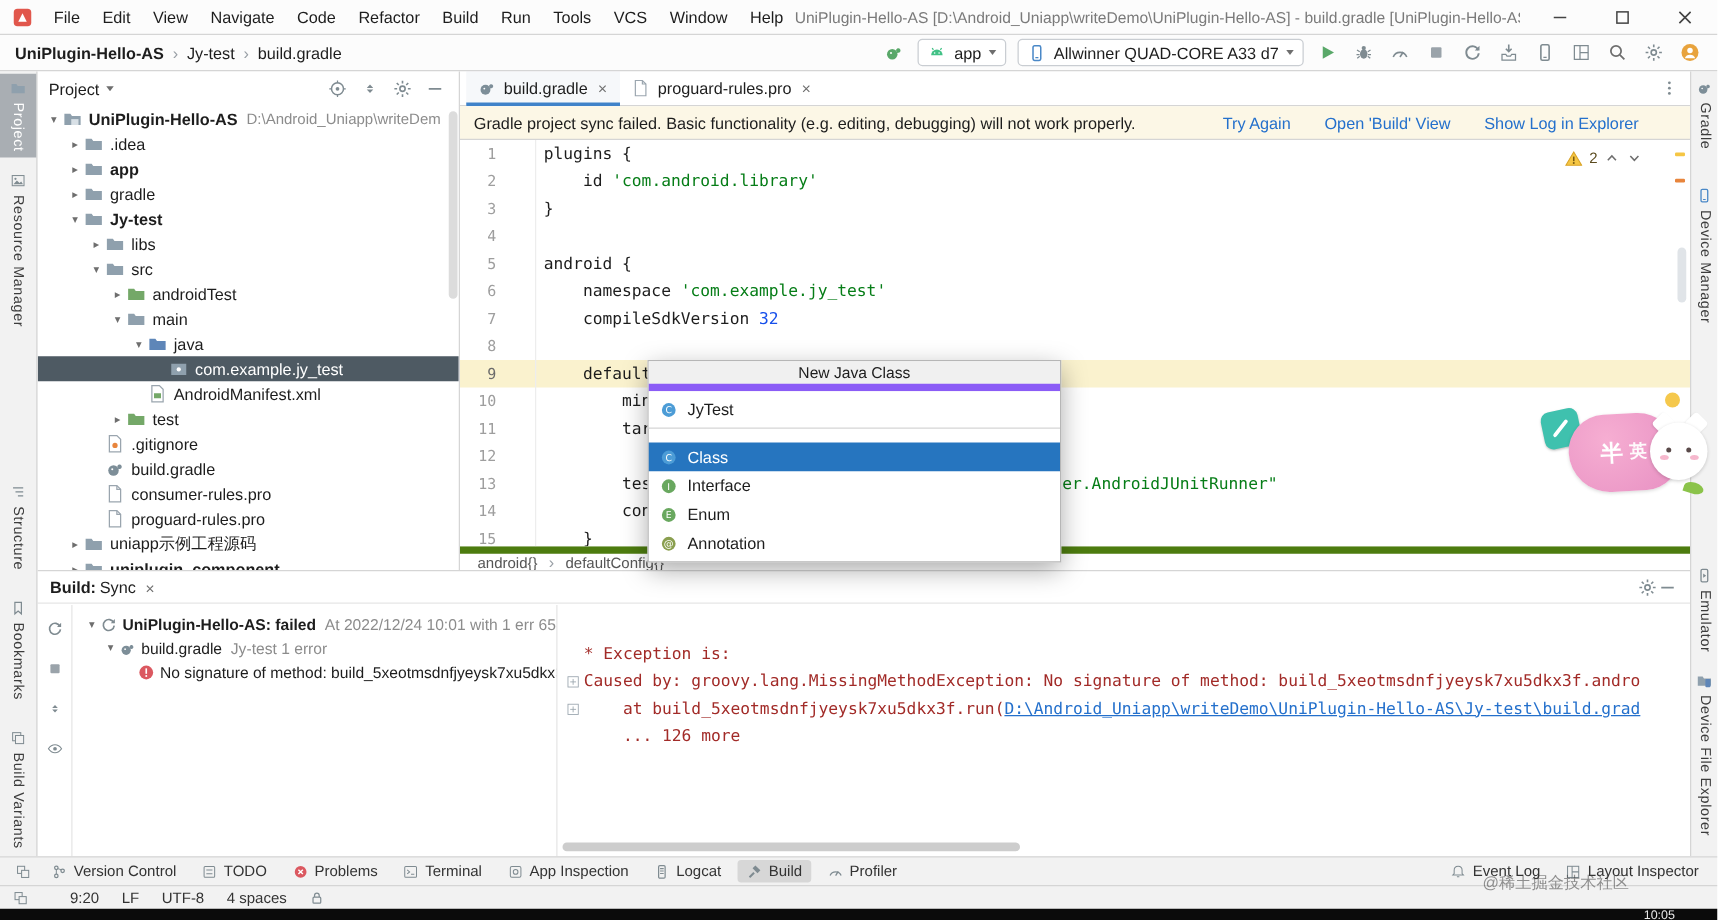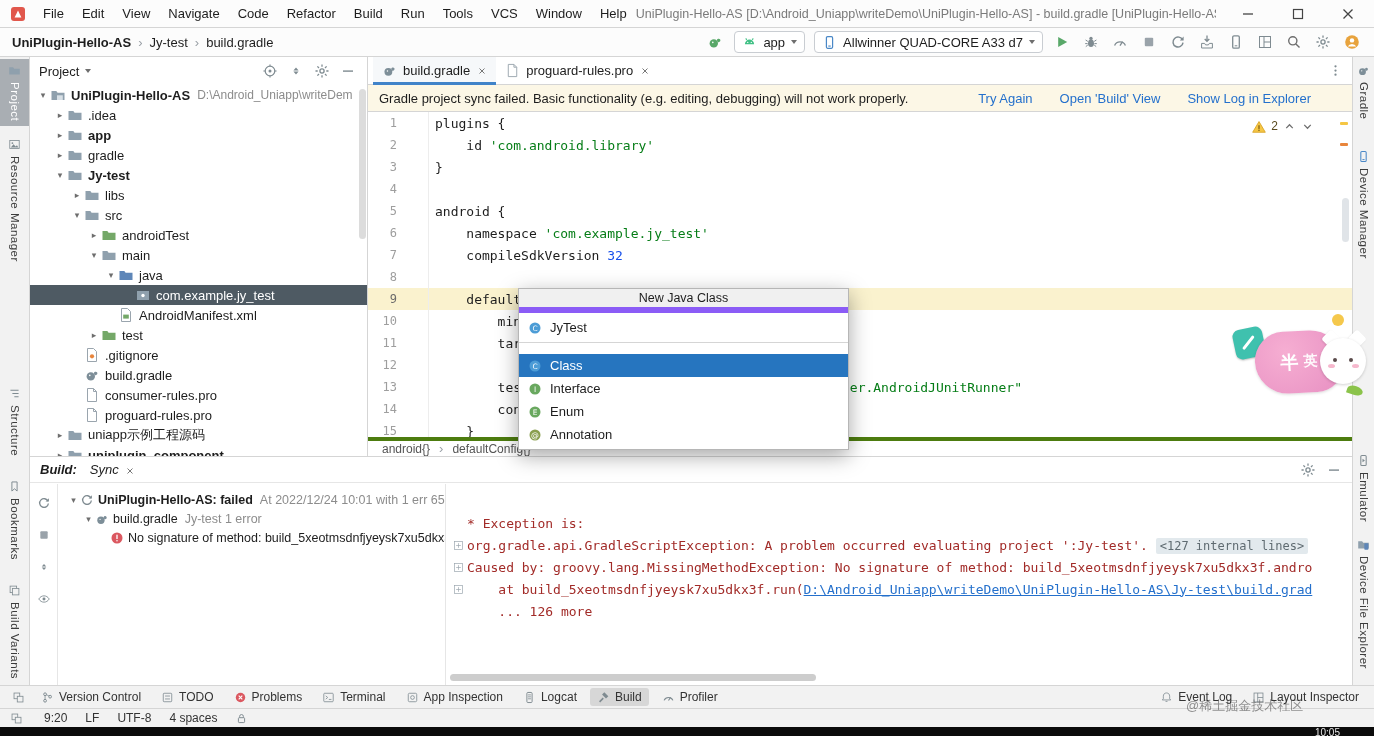--- a/index.html
+++ b/index.html
@@ -64,33 +64,33 @@
   .cline.caret{background:#FAF2CE;}
   .cline.caret .gut{color:#6B6B6B;}
   .src{font-size:13px;white-space:pre;}
   .tk-p{color:#1D1D1D;} .tk-s{color:#067D17;} .tk-n{color:#1750EB;}
   #gutline{position:absolute;left:60px;top:0;width:1px;height:100%;background:#EDEDED;}
   #warnwidget{position:absolute;right:34px;top:5px;display:flex;align-items:center;gap:5px;background:rgba(255,255,255,.92);padding:1px 4px;border-radius:3px;}
   #warnwidget .cnt{font-size:12px;color:#5A4A1E;}
   #stripebar{position:absolute;right:2px;top:0;width:12px;height:100%;}
   .stripemark{position:absolute;left:2px;width:8px;height:3px;border-radius:1px;}
   #escroll{position:absolute;right:3px;top:86px;width:7px;height:44px;background:#E0E4E8;border-radius:4px;}
-  #ecrumbs{height:19px;border-top:4px solid #4d7c0f;display:flex;align-items:center;padding-left:14px;gap:9px;color:#555;font-size:12px;}
+  #ecrumbs{height:19px;border-top:6px solid #4d7c0f;display:flex;align-items:center;padding-left:14px;gap:9px;color:#555;font-size:12px;}
 
   
   #popup{position:absolute;left:518px;top:288px;width:331px;background:#fff;border:1px solid #B6B6B6;box-shadow:0 6px 20px rgba(0,0,0,.35);z-index:50;}
   #popup .hdr{height:24px;background:#F0F0F0;border-bottom:6px solid #8b5cf6;display:flex;align-items:center;justify-content:center;font-size:12.5px;}
   #popup .inp{height:30px;display:flex;align-items:center;gap:8px;padding:0 9px;border-bottom:1px solid #D5D5D5;background:#fff;}
   #plist{padding:11px 0 3px;}
   .pitem{height:23px;display:flex;align-items:center;gap:8px;padding:0 9px;}
   .pitem.sel{background:#2675BF;color:#fff;}
 
   
   #buildpanel{position:absolute;left:30px;top:456px;width:1322px;height:229px;background:#fff;border-top:1px solid #D5D5D5;z-index:3;}
-  #bheader{height:26px;display:flex;align-items:center;padding:0 10px;gap:10px;border-bottom:1px solid #E6E6E6;font-style:italic;}
+  #bheader{height:26px;display:flex;align-items:center;padding:0 10px;border-bottom:1px solid #E6E6E6;}
   #bheader .btab{display:flex;align-items:center;gap:6px;height:26px;padding:0 3px;}
   #bheader .sp{flex:1;}
   #bgutter{position:absolute;left:0;top:27px;width:28px;height:202px;border-right:1px solid #E6E6E6;display:flex;flex-direction:column;align-items:center;gap:12px;padding-top:9px;}
   #btree{position:absolute;left:29px;top:27px;width:386px;height:202px;overflow:hidden;padding-top:6px;}
   .brow{display:flex;align-items:center;height:19px;white-space:nowrap;font-size:12.5px;}
   .brow .chev{width:13px;font-size:9px;color:#6E6E6E;text-align:center;flex:none;}
   .brow span{margin-left:4px;}
   .brow .sfx{color:#8C8C8C;margin-left:7px;}
   #bconsole{position:absolute;left:415px;top:27px;right:20px;height:202px;border-left:1px solid #E6E6E6;overflow:hidden;padding:28px 0 0 4px;}
   .clrow{display:flex;align-items:center;height:22px;white-space:nowrap;}
@@ -102,21 +102,21 @@
   #hscroll{position:absolute;left:420px;bottom:4px;width:366px;height:7px;background:#CDCDCD;border-radius:4px;}
 
   
   #bottombar{position:absolute;left:0;top:685px;width:100%;height:23px;background:#F2F2F2;border-top:1px solid #D5D5D5;display:flex;align-items:center;padding:0 8px;gap:6px;font-size:12px;color:#333;z-index:4;justify-content:center;}
   .bbitem{display:inline-flex;align-items:center;gap:5px;padding:2px 7px;border-radius:3px;white-space:nowrap;}
   .bbitem.active{background:#D7D7D7;}
   .flexsp{flex:1;}
   #statusbar{position:absolute;left:0;top:708px;width:100%;height:19px;background:#F2F2F2;border-top:1px solid #D5D5D5;display:flex;align-items:center;padding:0 10px;gap:9px;font-size:12px;color:#333;z-index:4;}
   #sbmsg{white-space:nowrap;overflow:hidden;flex:1;}
   #sbmsg .ago{color:#8C8C8C;}
-  #sbright{display:flex;gap:18px;align-items:center;margin:0 64px 0 12px;white-space:nowrap;}
+  #sbright{display:flex;gap:18px;align-items:center;margin:0 64px 0 24px;white-space:nowrap;}
   #blackstrip{position:absolute;left:0;top:727px;width:100%;height:9px;background:#0B0B0B;overflow:hidden;z-index:6;}
   #clock{position:absolute;right:34px;top:0;color:#E8E8E8;font-size:10px;line-height:12px;}
 
   
   #watermark{position:absolute;left:1186px;top:697px;font-size:13px;color:rgba(60,60,60,.55);z-index:90;white-space:nowrap;}
   #ime{position:absolute;left:1226px;top:310px;width:148px;height:94px;z-index:80;}
   #ime .note{position:absolute;left:8px;top:18px;width:30px;height:30px;background:#3FC1AE;border-radius:7px;transform:rotate(-12deg);box-shadow:0 1px 2px rgba(0,0,0,.25);}
   #ime .note i{position:absolute;left:6px;top:13px;width:17px;height:3px;background:#fff;border-radius:2px;transform:rotate(-40deg);display:block;}
   #ime .bubble{position:absolute;left:29px;top:21px;width:88px;height:62px;background:radial-gradient(circle at 35% 32%,#F6AED2,#E78FC2);border-radius:30px 34px 28px 34px;transform:rotate(-3deg);display:flex;align-items:center;justify-content:center;gap:5px;color:#fff;font-weight:700;box-shadow:0 1px 3px rgba(0,0,0,.15);}
   #ime .bubble .big{font-size:18px;}
@@ -735,29 +735,20 @@
             <span class="fold"></span>
             <span class="csrc mono"><span class="tk-e">* Exception is:</span></span>
           </div>
           <div class="clrow">
             <span class="fold">
               <svg class="ic" width="11" height="11" viewBox="0 0 16 16">
                 <rect x="2" y="2" width="12" height="12" fill="#fff" stroke="#9AA5AE"></rect>
                 <path d="M4.6 8h6.8M8 4.6v6.8" stroke="#9AA5AE"></path>
               </svg>
             </span>
-            <span class="csrc mono"><span class="tk-e">org.gradle.api.GradleScriptException: A problem occurred evaluating project ':Jy-test'. </span><span class="tk-f">&lt;127 internal lines&gt;</span></span>
-          </div>
-          <div class="clrow">
-            <span class="fold">
-              <svg class="ic" width="11" height="11" viewBox="0 0 16 16">
-                <rect x="2" y="2" width="12" height="12" fill="#fff" stroke="#9AA5AE"></rect>
-                <path d="M4.6 8h6.8M8 4.6v6.8" stroke="#9AA5AE"></path>
-              </svg>
-            </span>
             <span class="csrc mono"><span class="tk-e">Caused by: groovy.lang.MissingMethodException: No signature of method: build_5xeotmsdnfjyeysk7xu5dkx3f.andro</span></span>
           </div>
           <div class="clrow">
             <span class="fold">
               <svg class="ic" width="11" height="11" viewBox="0 0 16 16">
                 <rect x="2" y="2" width="12" height="12" fill="#fff" stroke="#9AA5AE"></rect>
                 <path d="M4.6 8h6.8M8 4.6v6.8" stroke="#9AA5AE"></path>
               </svg>
             </span>
             <span class="csrc mono"><span class="tk-e">    at build_5xeotmsdnfjyeysk7xu5dkx3f.run(</span><span class="tk-l">D:\Android_Uniapp\writeDemo\UniPlugin-Hello-AS\Jy-test\build.grad</span></span>

